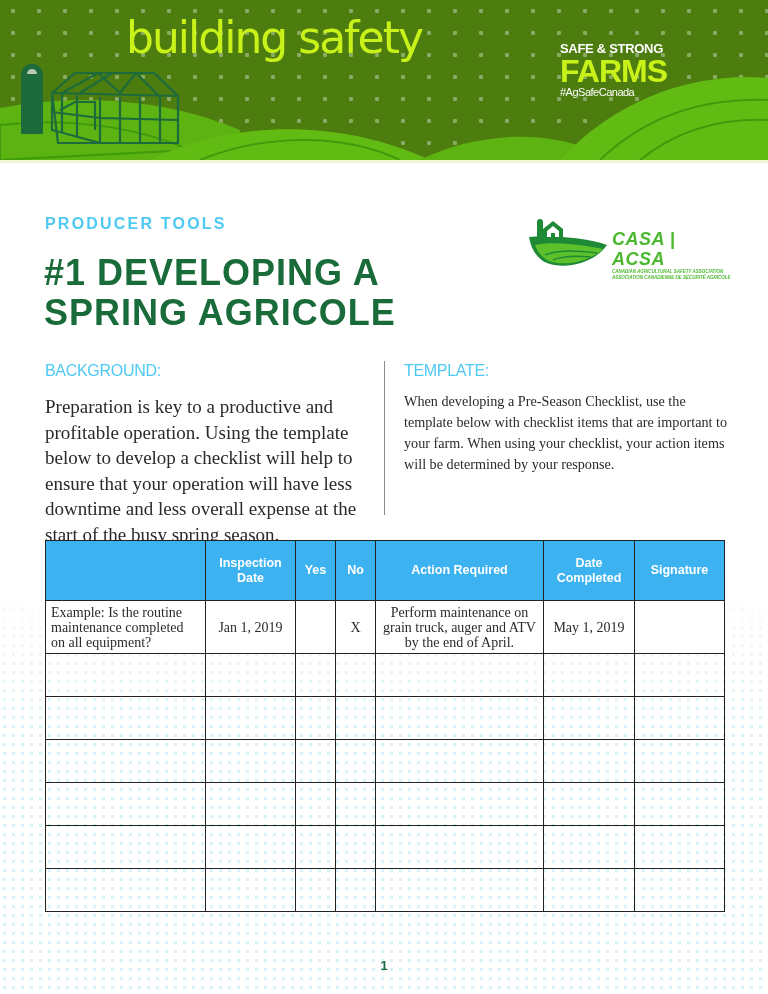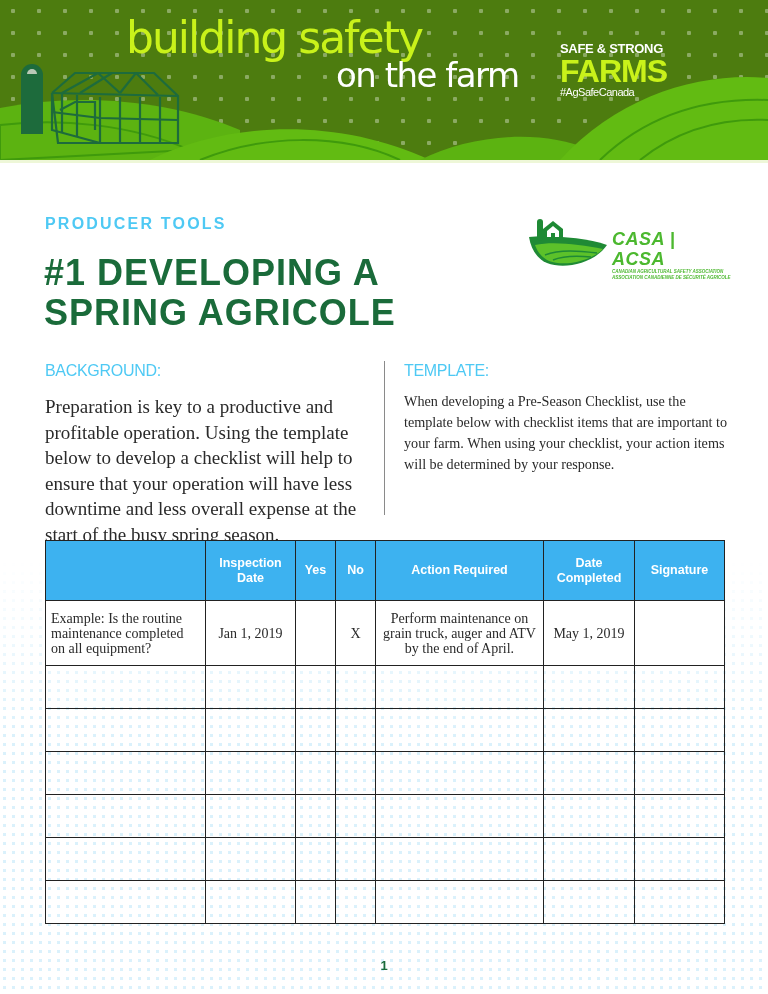--- a/index.html
+++ b/index.html
@@ -79,21 +79,21 @@
   table.checklist th {
     background: #3db2f0; color: #ffffff; font-weight: bold;
     font-size: 12.5px; line-height: 15px; height: 60px; text-align: center; vertical-align: middle;
     padding: 0 4px;
   }
   table.checklist td {
     font-family: "Liberation Serif", serif; font-size: 14px; line-height: 15px;
     color: #2a2a2a; height: 43px; text-align: center; vertical-align: middle; padding: 0 4px;
     background: transparent;
   }
-  table.checklist tr.example td { height: 65px; }
+  table.checklist tr.example td { height: 53px; }
   table.checklist td.left { text-align: left; padding-left: 5px; }
   table.checklist tbody tr.example { background: #fff; }
 
   .page-num {
     position: absolute; left: 376px; top: 958px; width: 16px; text-align: center;
     font-size: 13px; font-weight: bold; color: #1a6b3a;
   }
 </style>
 </head>
 <body>
@@ -122,21 +122,20 @@
       <path d="M52,93 L178,96"></path>
       <path d="M62,93 L98,73 M98,73 L120,93 M120,93 L136,73 M136,73 L158,95 M80,93 L112,73"></path>
       <path d="M52,93 L52,130 L100,143"></path>
       <path d="M100,97 L100,143 M120,97 L120,143 M140,97 L140,143 M160,97 L160,143"></path>
       <path d="M62,93 L62,133 M77,95 L77,137"></path>
       <path d="M60,110 L75,102 L95,102 L95,130"></path>
       <path d="M100,118 L178,120 M52,112 L100,118"></path>
     </g>
   </svg>
   <div class="title-building">building safety</div>
-  <div class="title-farm">on the farm</div>
   <div class="ssf">
     <div class="l1">SAFE &amp; STRONG</div>
     <div class="l2">FARMS</div>
     <div class="l3">#AgSafeCanada</div>
   </div>
 </div>
 <div class="banner-sep"></div>
 
 <div class="dot-bg"></div>
 

